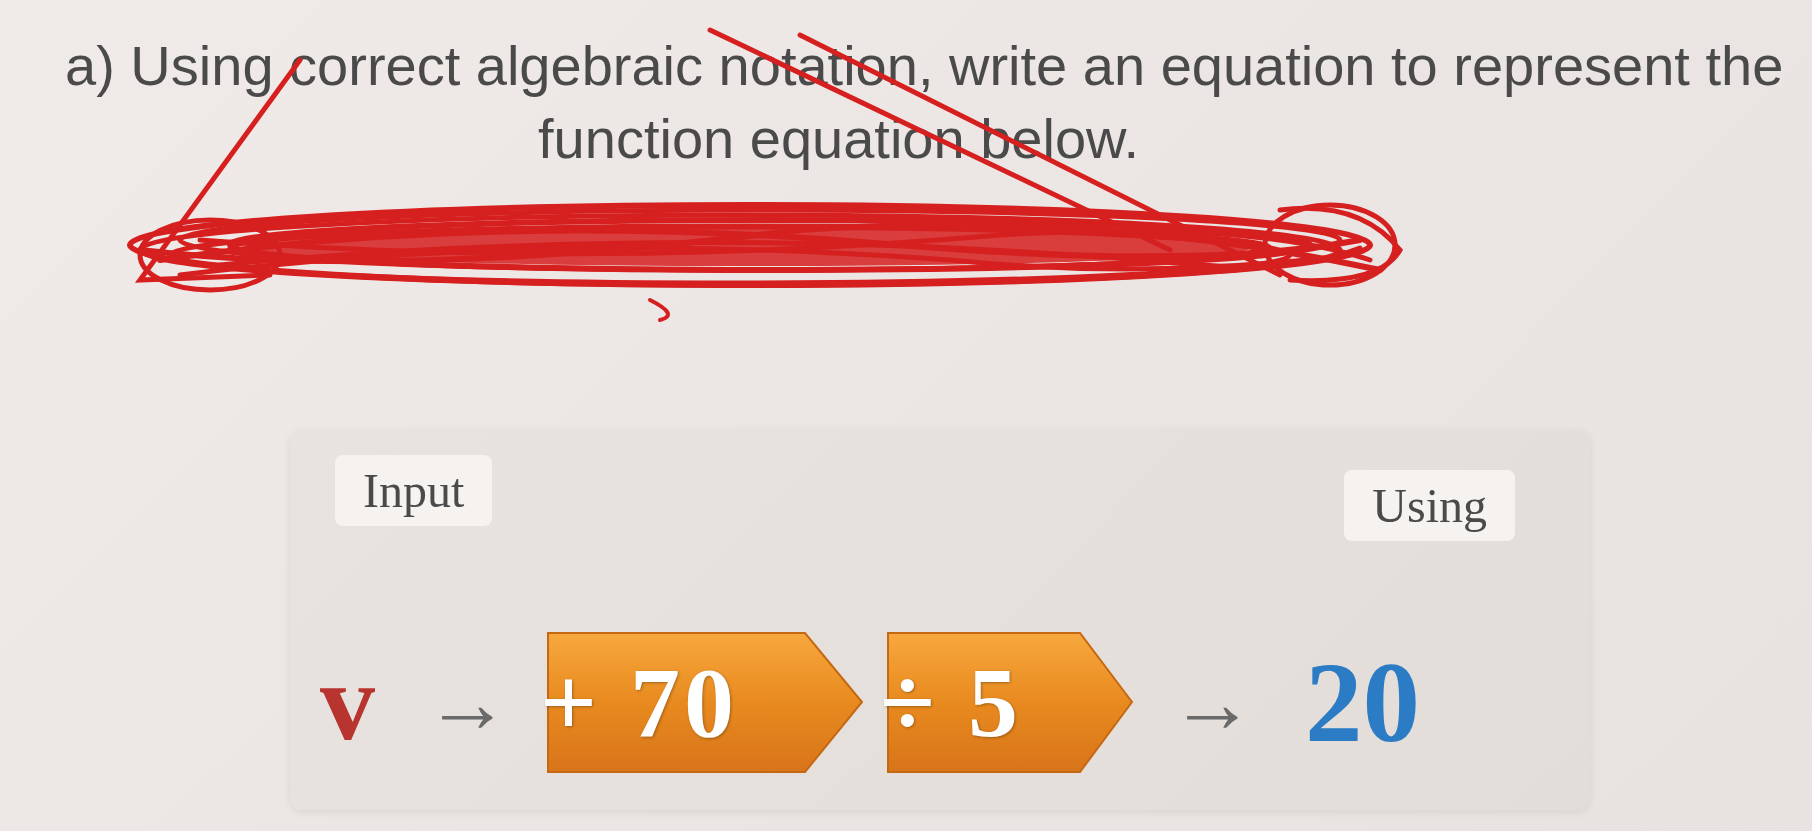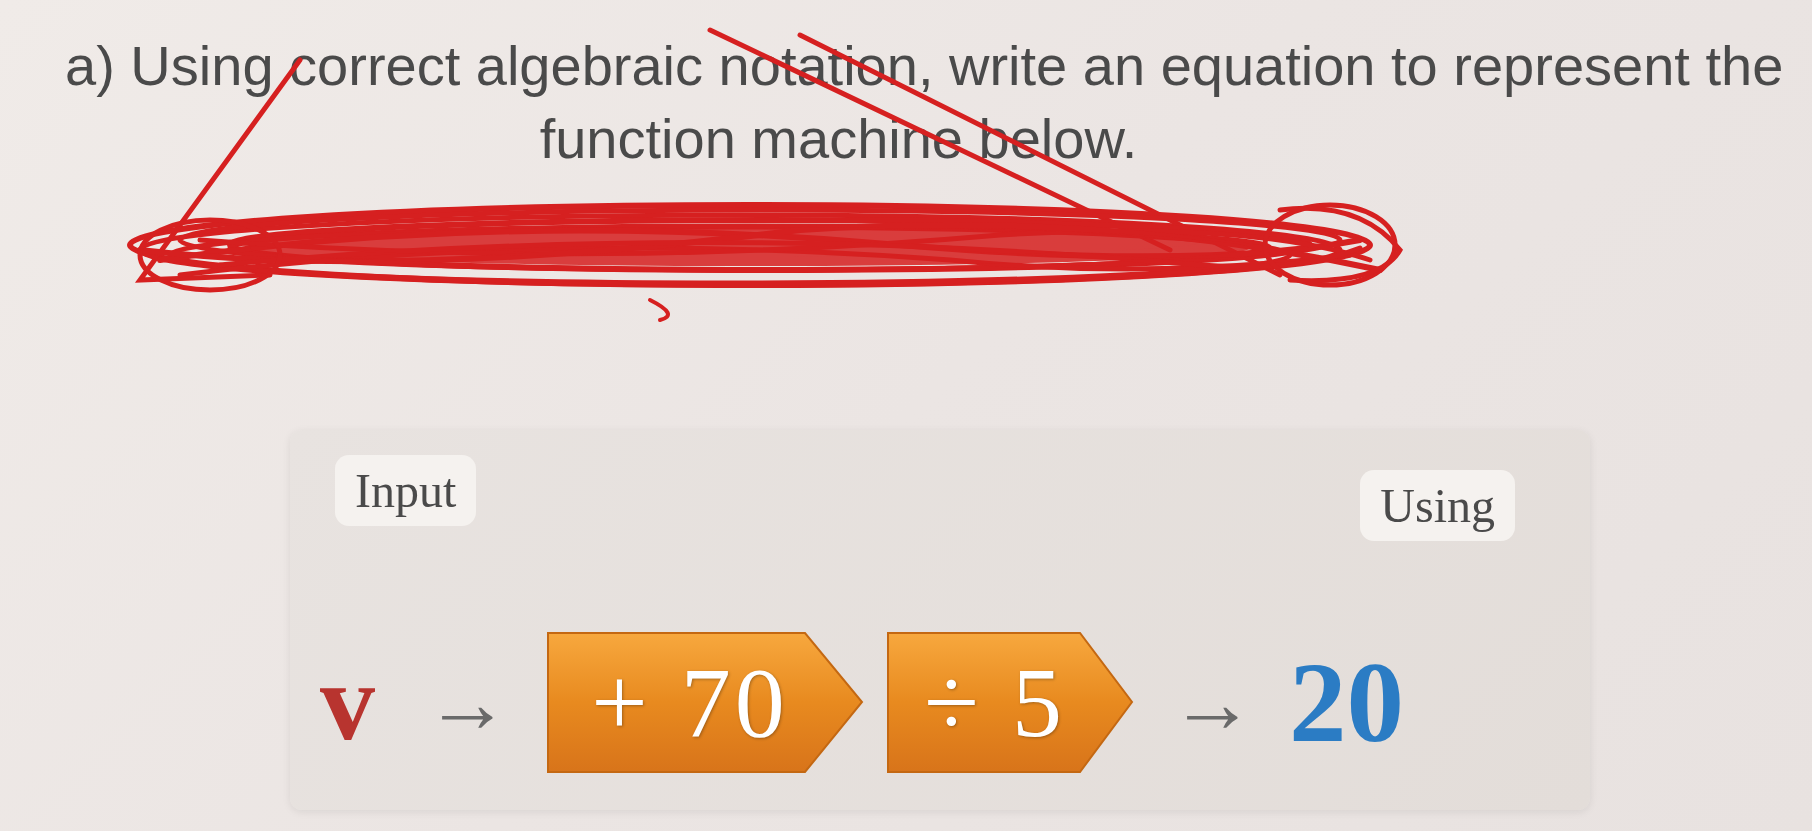--- a/index.html
+++ b/index.html
@@ -47,25 +47,25 @@
       left: 290px;
       width: 1300px;
       height: 380px;
       background: linear-gradient(135deg, #e8e3e0 0%, #e3ddd9 100%);
       border-radius: 12px;
       box-shadow: 0 2px 8px rgba(0,0,0,0.08);
     }
     .label-box {
       position: absolute;
       background: #f5f2ef;
-      padding: 8px 20px;
+      padding: 8px 28px;
       font-size: 48px;
       color: #4a4a4a;
       font-family: 'Times New Roman', serif;
-      border-radius: 14px;
+      border-radius: 8px;
     }
     .input-label {
       top: 25px;
       left: 45px;
     }
     .output-label {
       top: 40px;
       right: 75px;
     }
     .machine-row {
@@ -87,23 +87,23 @@
     .arrow {
       font-size: 85px;
       color: #6a6a6a;
       margin: 0 15px;
     }
     .op-box {
       position: relative;
       height: 155px;
       display: flex;
       align-items: center;
-      justify-content: center;
+      justify-content: flex-start;
       font-size: 100px;
-      font-weight: normal;
+      font-weight: bold;
       color: #ffffff;
       font-family: 'Times New Roman', serif;
     }
     .op-box-1 {
       width: 330px;
     }
     .op-box-2 {
       width: 260px;
       margin-left: -5px;
     }
@@ -117,29 +117,29 @@
       z-index: 1;
       text-shadow: 1px 1px 3px rgba(0,0,0,0.3);
       letter-spacing: 4px;
       padding-right: 30px;
     }
     .output-value {
       font-size: 115px;
       font-weight: bold;
       color: #2b7cc4;
       font-family: 'Times New Roman', serif;
-      margin-left: 4px;
+      margin-left: 20px;
     }
   </style>
 </head>
 <body>
 
 <div class="question-text">
   <span class="line1">a) Using correct algebraic notation, write an equation to represent the</span>
-  <span class="line2">function machine below.</span>
+  <span class="line2">function equation below.</span>
 </div>
 
 <div class="scribble-container">
   <svg width="1450" height="310" viewBox="0 0 1450 310">
     <g stroke="#d62020" stroke-width="5" fill="none" stroke-linecap="round">
       <path d="M 200 40 L 40 260 L 170 255"></path>
       <path d="M 610 10 L 1070 230"></path>
       <path d="M 700 15 L 1180 255"></path>
       <ellipse cx="650" cy="225" rx="620" ry="40" stroke-width="6"></ellipse>
       <ellipse cx="640" cy="230" rx="600" ry="35" stroke-width="5"></ellipse>

